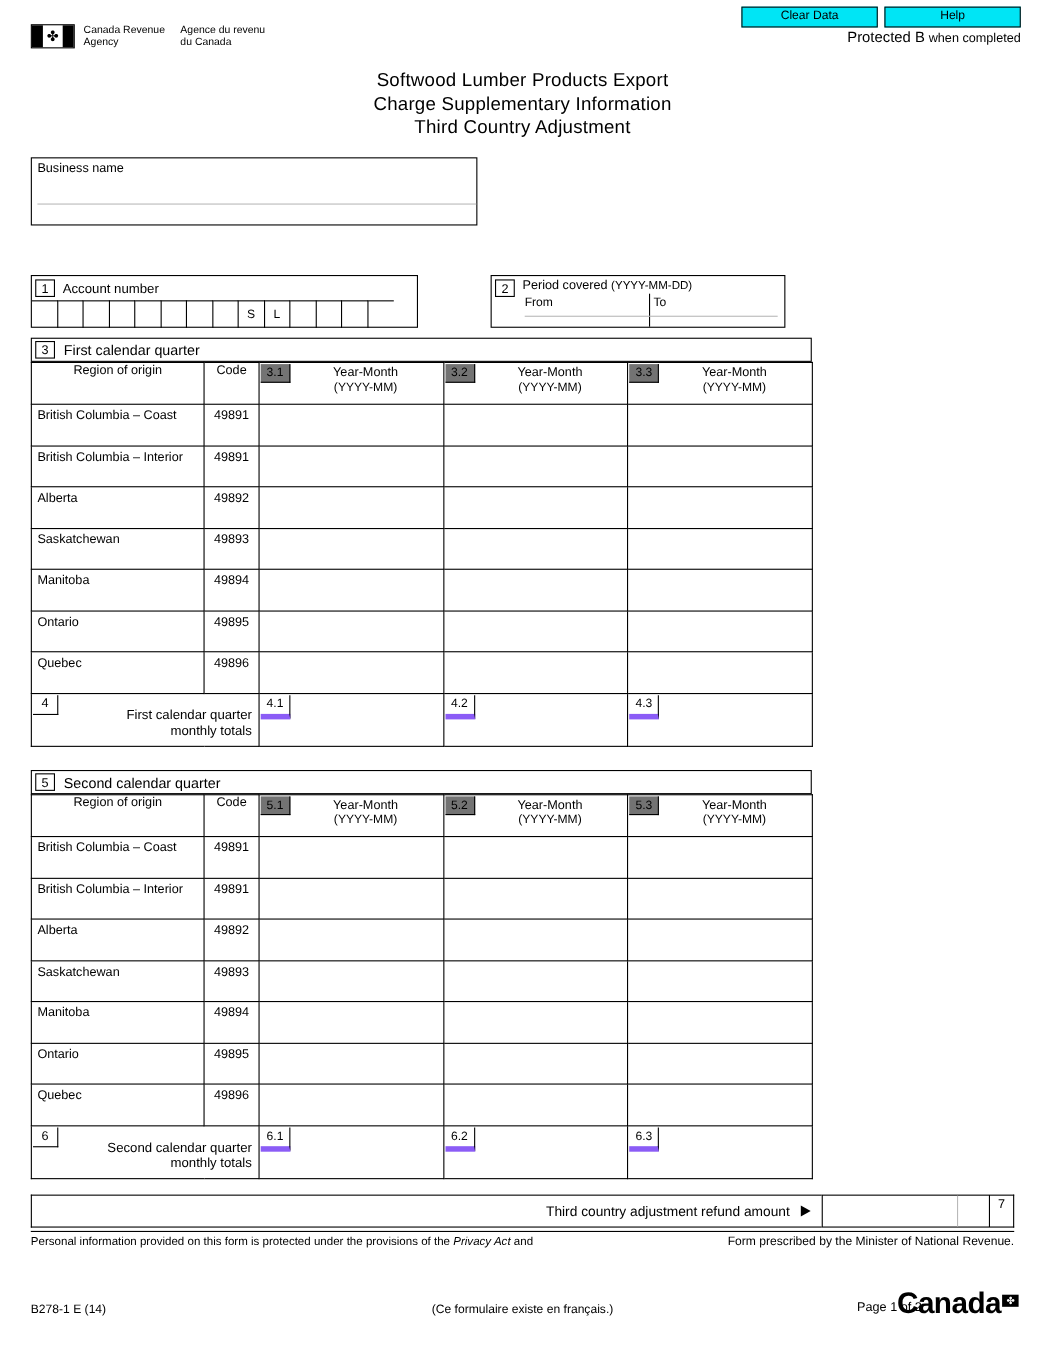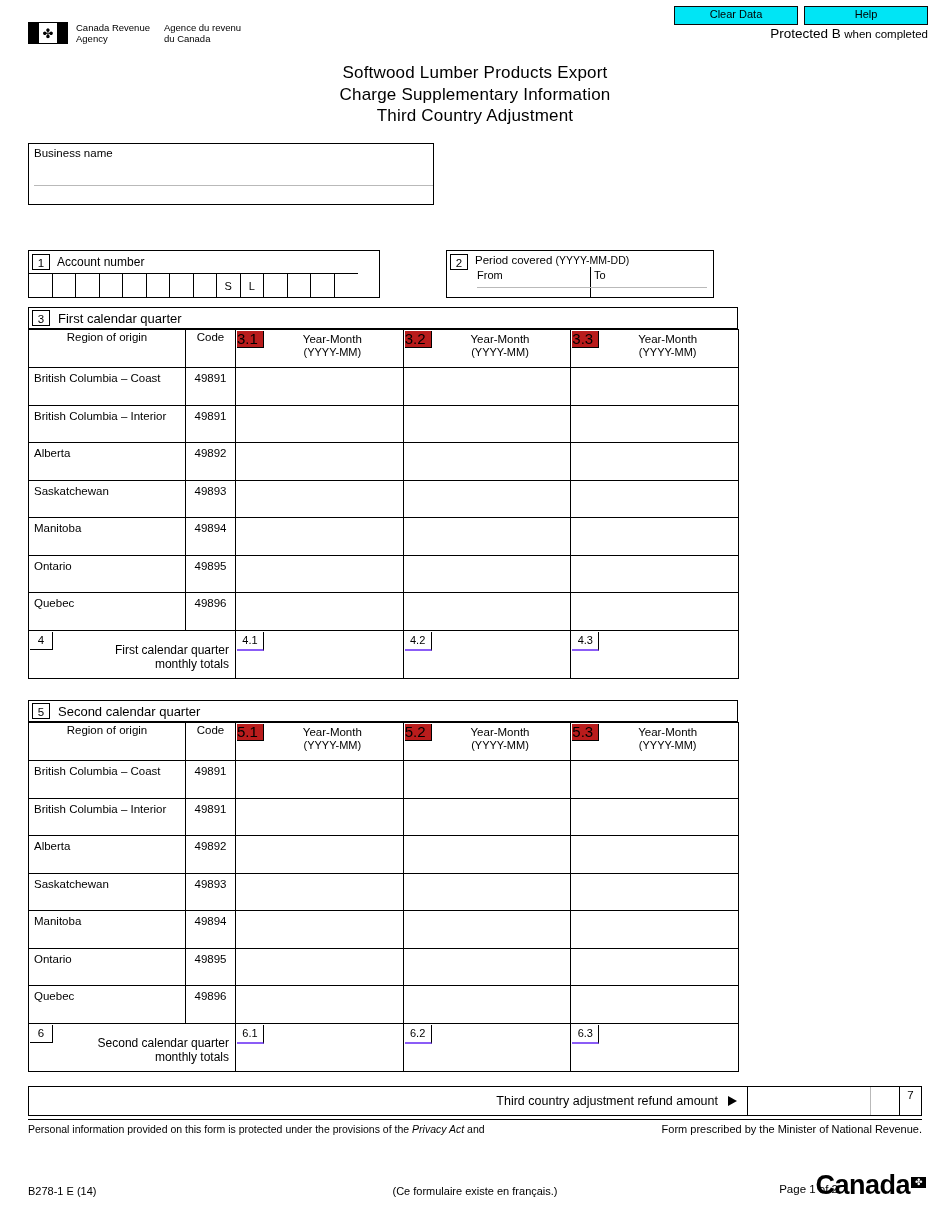--- a/index.html
+++ b/index.html
@@ -279,25 +279,25 @@
     position: relative;
     padding: 0;
   }
   td.ym-head .nb {
     position: absolute;
     left: 1px;
     top: 1px;
     width: 26px;
     height: 16px;
     line-height: 16px;
-    font-size: 15px;
-    text-align: left;
+    font-size: 11px;
+    text-align: center;
     border-right: 1px solid #000;
     border-bottom: 1px solid #000;
-    background: #b91c1c;
+    background: #737373;
   }
   td.ym-head .lbl {
     position: absolute;
     left: 28px;
     right: 2px;
     top: 3px;
     text-align: center;
     font-size: 11.5px;
     line-height: 13px;
   }
@@ -347,21 +347,21 @@
   td.tot-cell .nb {
     position: absolute;
     left: 1px;
     top: 1px;
     width: 26px;
     height: 17px;
     line-height: 17px;
     font-size: 11px;
     text-align: center;
     border-right: 1px solid #000;
-    border-bottom: 2px solid #8b5cf6;
+    border-bottom: 5px solid #8b5cf6;
     background: #fff;
   }
 
   
   .refund {
     position: absolute;
     left: 28px;
     top: 1086px;
     width: 894px;
     height: 30px;

